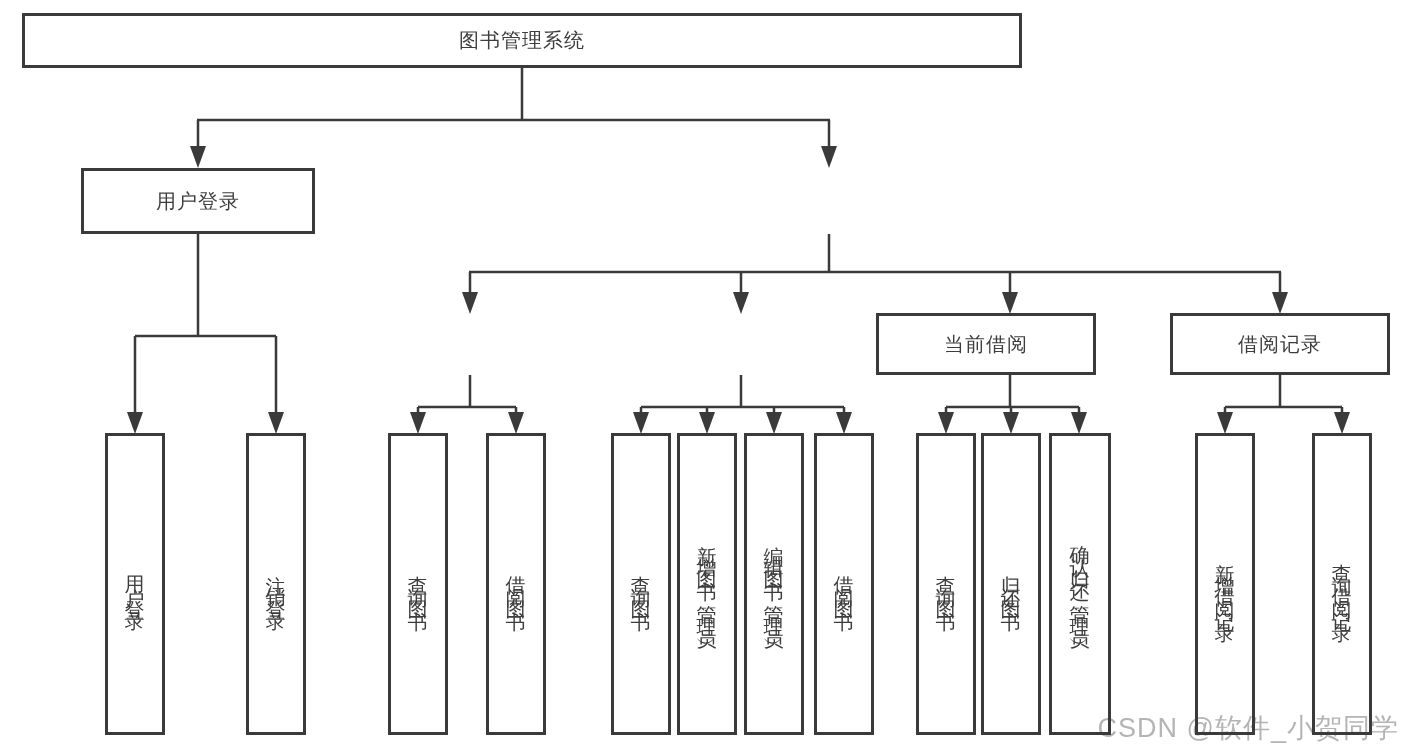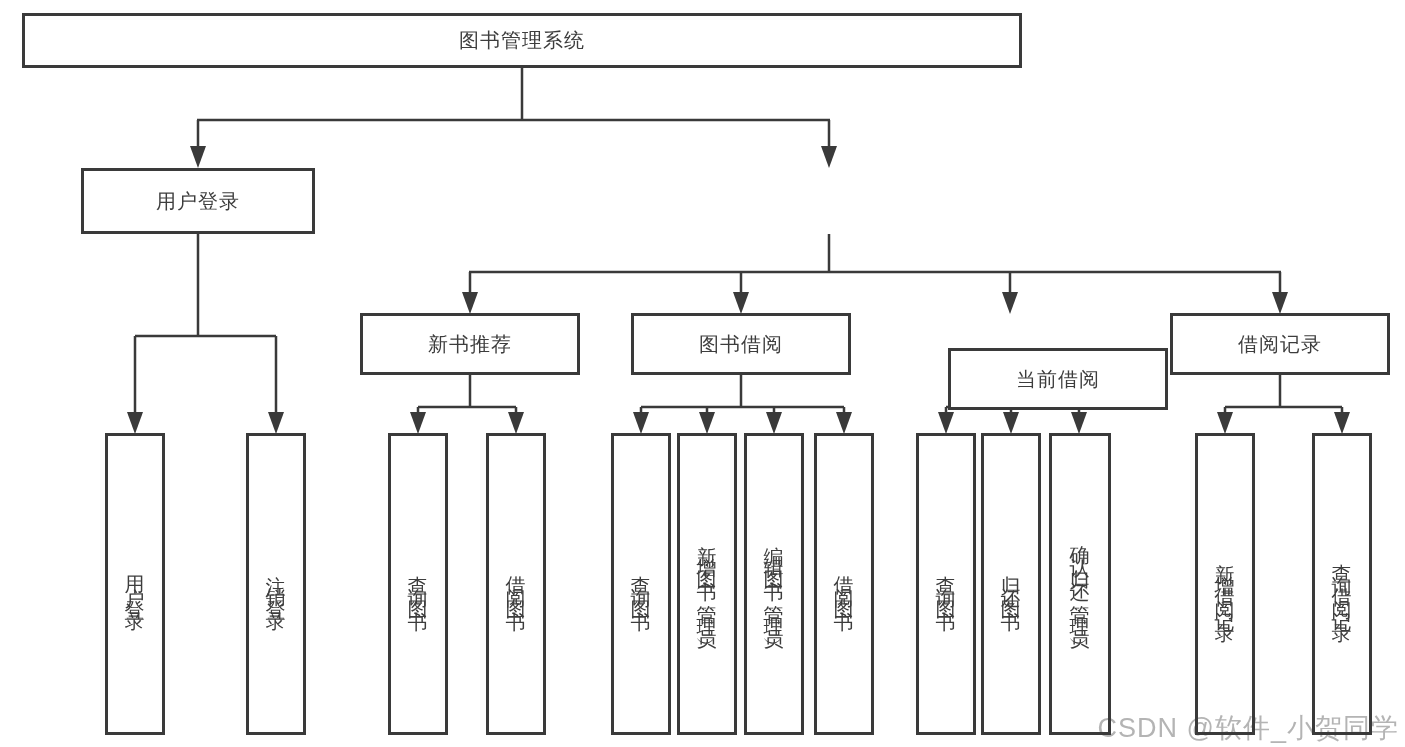--- a/index.html
+++ b/index.html
@@ -32,21 +32,21 @@
   
   .n-root{left:22px;top:13px;width:1000px;height:55px;}
   
   .n-l2{top:168px;width:234px;height:66px;}
   .n-user-login{left:81px;}
   .n-book-mgmt{left:712px;}
   
   .n-l3{top:313px;width:220px;height:62px;}
   .n-newbook{left:360px;}
   .n-borrow{left:631px;}
-  .n-current{left:948px;margin-top:35px;}
+  .n-current{left:876px;}
   .n-record{left:1170px;}
   
   .leaf{top:433px;width:60px;height:302px;}
   .lf1{left:105px;}  .lf2{left:246px;}
   .lf3{left:388px;}  .lf4{left:486px;}
   .lf5{left:611px;}  .lf6{left:677px;}
   .lf7{left:744px;}  .lf8{left:814px;}
   .lf9{left:916px;}  .lf10{left:981px;}
   .lf11{left:1049px;width:62px;}
   .lf12{left:1195px;} .lf13{left:1312px;}
@@ -125,26 +125,20 @@
   </svg>
 
   <div class="box n-root">
     <span class="hlabel">图书管理系统</span>
   </div>
 
   <div class="box n-l2 n-user-login">
     <span class="hlabel">用户登录</span>
   </div>
 
-  <div class="box n-l3 n-newbook">
-    <span class="hlabel">新书推荐</span>
-  </div>
-  <div class="box n-l3 n-borrow">
-    <span class="hlabel">图书借阅</span>
-  </div>
   <div class="box n-l3 n-current">
     <span class="hlabel">当前借阅</span>
   </div>
   <div class="box n-l3 n-record">
     <span class="hlabel">借阅记录</span>
   </div>
 
   <div class="box leaf lf1">
     <span>用户登录</span>
   </div>

